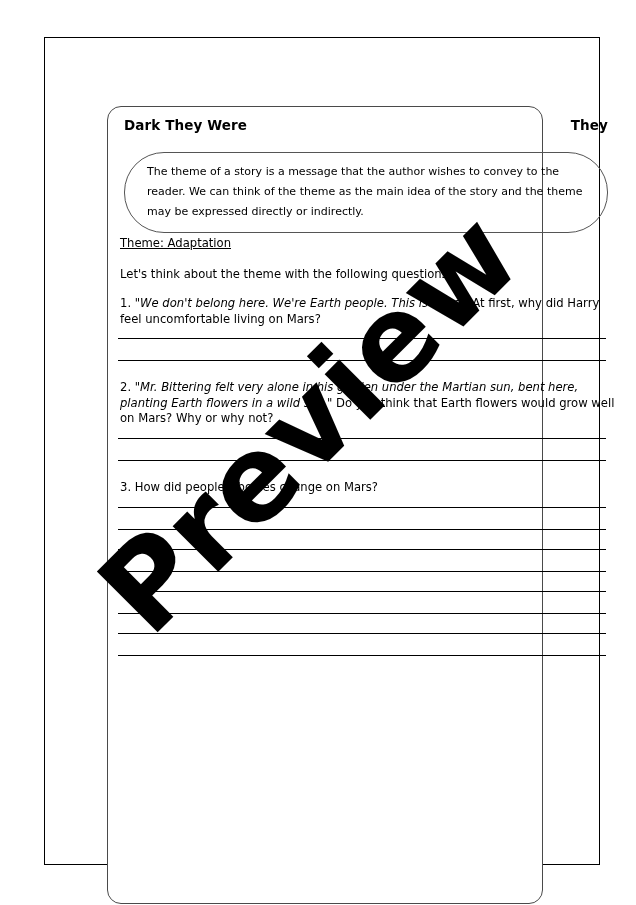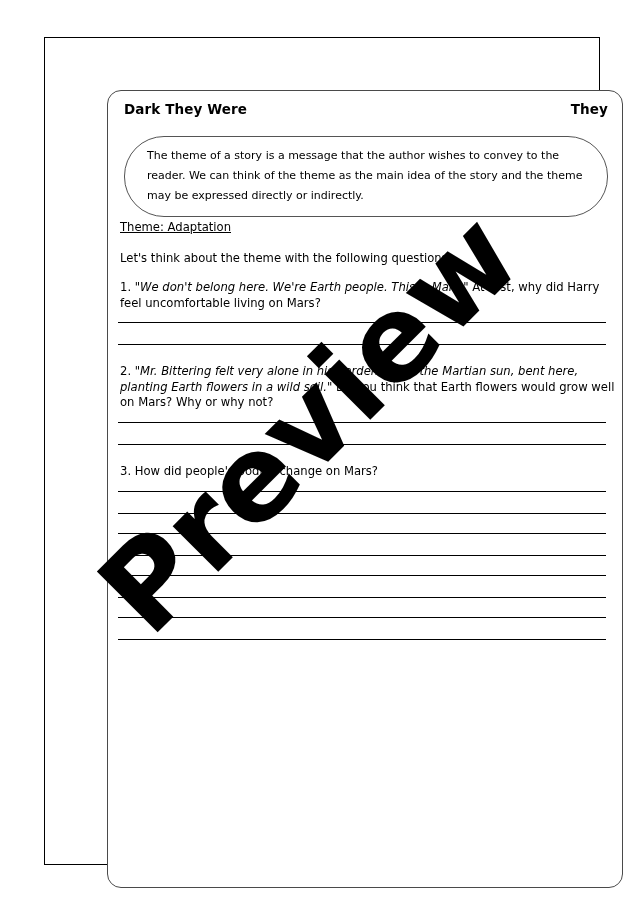--- a/index.html
+++ b/index.html
@@ -24,22 +24,22 @@
     height: 828px;
     border: 1.5px solid #000;
     box-sizing: border-box;
     background: #fff;
   }
 
   
   #worksheet-card {
     position: absolute;
     left: 62px;
-    top: 52px;
-    width: 516px;
+    top: 68px;
+    width: 436px;
     height: 798px;
     border: 1.2px solid #4a4a4a;
     border-radius: 14px;
     box-sizing: border-box;
     background: #fff;
   }
 
   
   #header-row {
     position: absolute;

